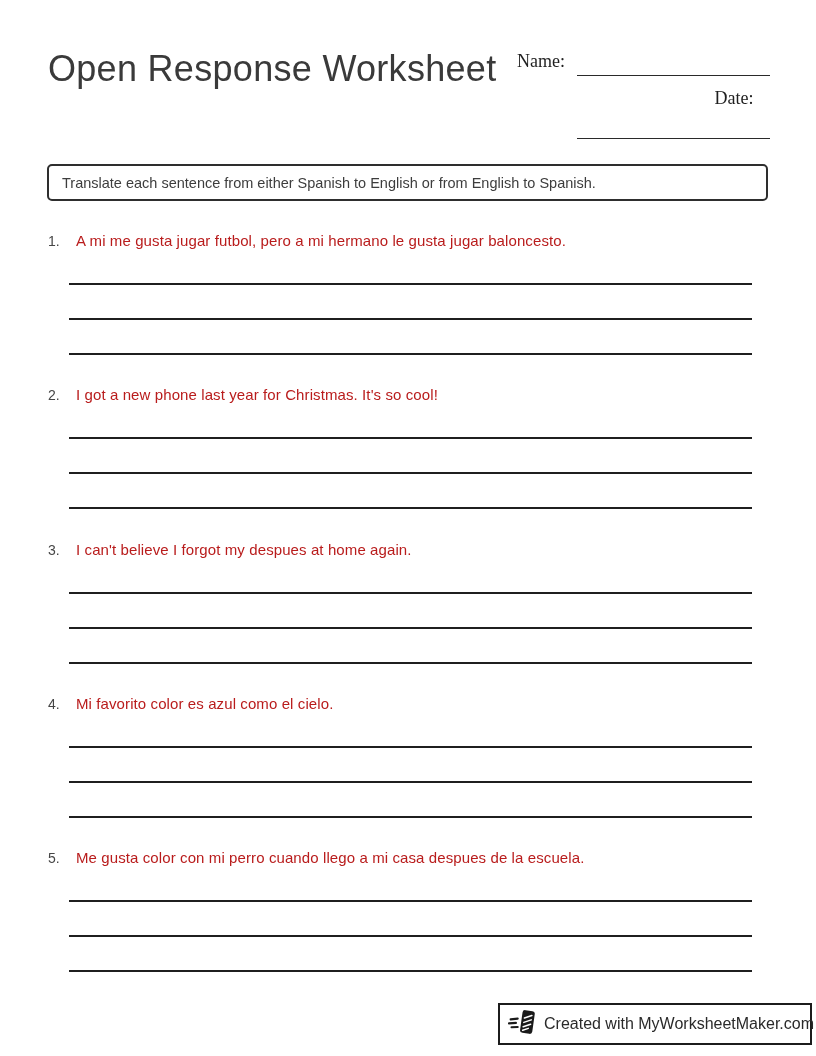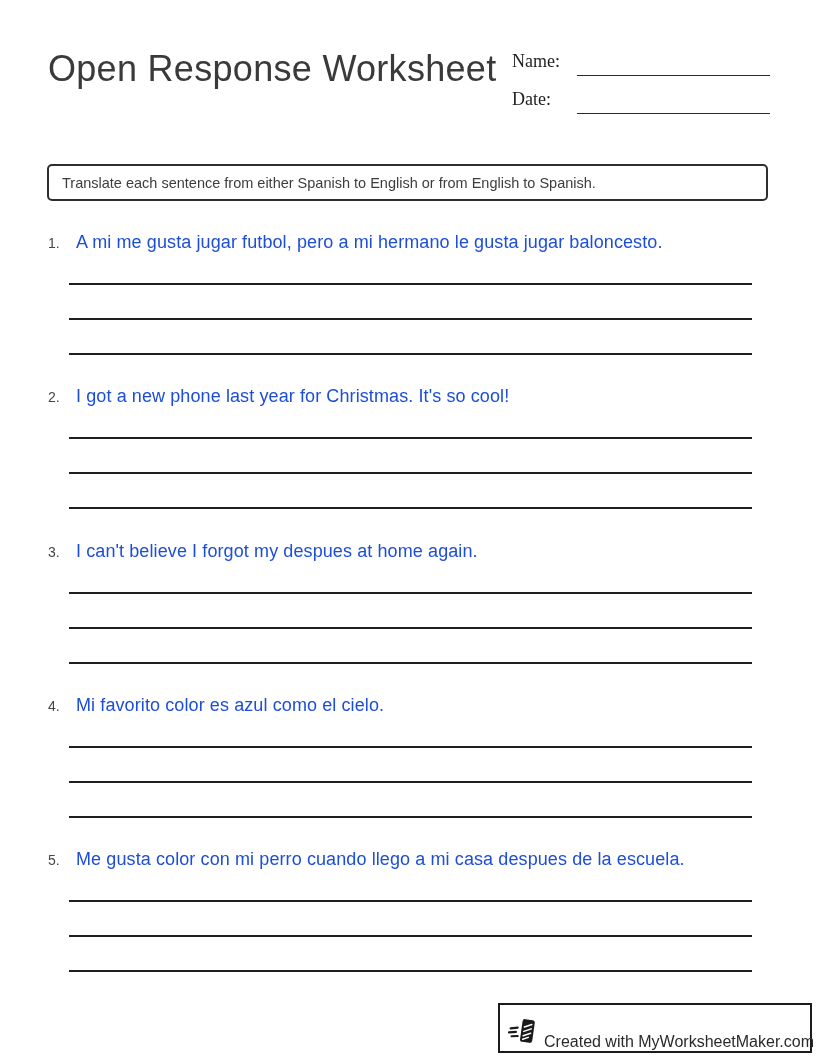--- a/index.html
+++ b/index.html
@@ -18,25 +18,25 @@
     position: absolute; left: 48px; top: 48px;
     font-size: 36px; font-weight: 400; letter-spacing: 0.3px;
     color: #3a3a3a;
   }
   .header-fields {
     position: absolute; top: 50px; right: 46px;
   }
   .field-row {
     display: flex; align-items: flex-end;
   }
-  .field-row + .field-row { margin-top: 12px; }
+  .field-row + .field-row { margin-top: 12px; flex-direction: column; }
   .field-label {
     font-family: "Liberation Serif", "DejaVu Serif", serif;
     font-size: 18px; color: #1f1f1f;
-    width: 58px; text-align: left;
+    width: 58px; text-align: center;
     padding-bottom: 4px; margin-right: 7px;
   }
   .field-line {
     display: inline-block; width: 193px; height: 26px;
     border-bottom: 1.6px solid #2a2a2a;
   }
   
   .instruction-box {
     position: absolute; left: 47px; top: 164px;
     width: 721px; height: 37px;
@@ -59,36 +59,36 @@
   .q5 { top: 849px; }
   .q-row {
     position: absolute; left: 0; top: 0; right: 0;
     display: flex; align-items: baseline;
   }
   .q-num {
     width: 28px; flex: 0 0 28px;
     font-size: 14px; color: #464646;
   }
   .q-text {
-    font-size: 18px; color: #1d4ed8; letter-spacing: 0.1px;
+    font-size: 15px; color: #b91c1c; letter-spacing: 0.1px;
   }
   .answer-line {
     position: absolute; left: 21px; width: 683px; height: 0;
     border-top: 2px solid #1f1f1f;
   }
   .answer-line.l1 { top: 51px; }
   .answer-line.l2 { top: 86px; }
   .answer-line.l3 { top: 121px; }
   
   .footer-badge {
     position: absolute; left: 498px; top: 1003px;
-    width: 314px; height: 50px;
+    width: 314px; height: 42px;
     border: 2px solid #1c1c1c;
     background: #ffffff;
-    display: flex; align-items: flex-end;
+    display: flex; align-items: center;
     padding: 0 0 0 8px;
   }
   .footer-logo { flex: 0 0 auto; margin-right: 6px; }
   .footer-text {
     font-size: 16px; color: #2a2a2a; white-space: nowrap;
   }
 </style>
 </head>
 <body>
 

